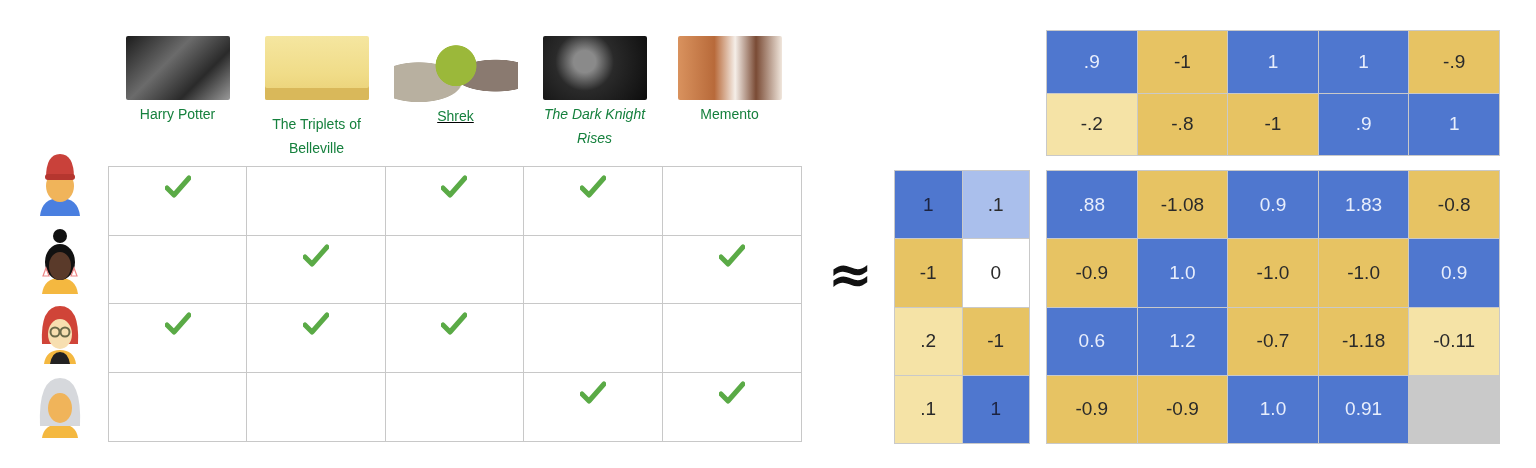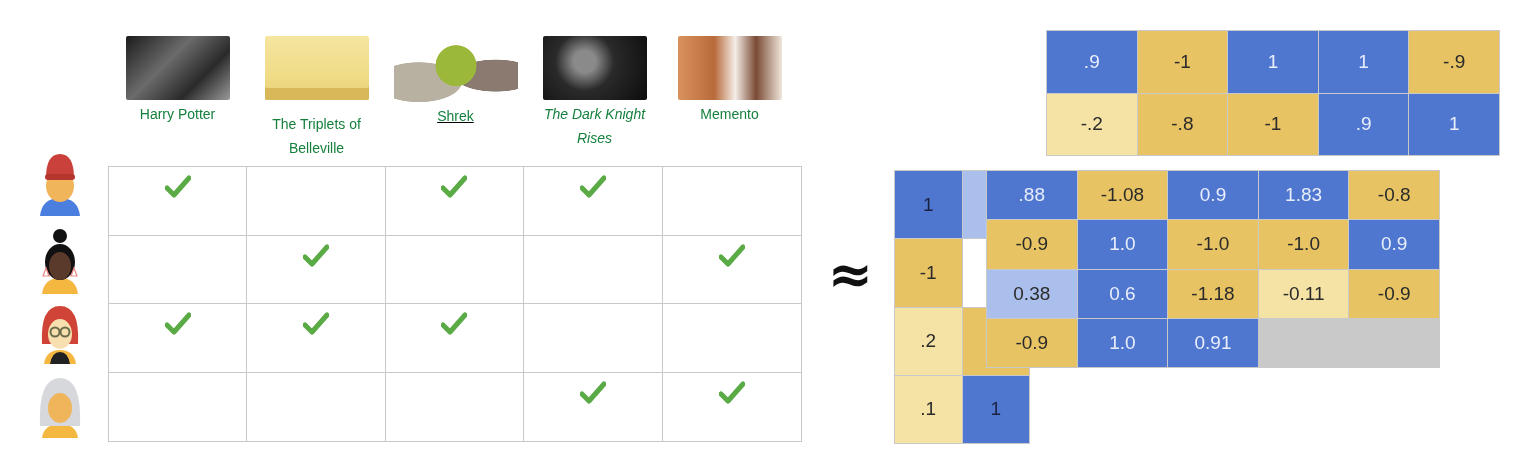--- a/index.html
+++ b/index.html
@@ -165,32 +165,33 @@
     <div class="mcell blue darktxt">1</div>
     <div class="mcell lblue">.1</div>
     <div class="mcell gold">-1</div>
     <div class="mcell white">0</div>
     <div class="mcell cream">.2</div>
     <div class="mcell gold">-1</div>
     <div class="mcell cream">.1</div>
     <div class="mcell blue darktxt">1</div>
   </div>
 
-<div class="mat" id="prodMat" style="left:986px;top:170px;width:454px;height:198px;grid-template-columns:repeat(5,1fr);grid-template-rows:repeat(4,1fr);">
+<div class="mat" id="prodMat" style="left:1046px;top:170px;width:454px;height:274px;grid-template-columns:repeat(5,1fr);grid-template-rows:repeat(4,1fr);">
     <div class="mcell blue">.88</div>
     <div class="mcell gold">-1.08</div>
     <div class="mcell blue">0.9</div>
     <div class="mcell blue">1.83</div>
     <div class="mcell gold">-0.8</div>
     <div class="mcell gold">-0.9</div>
     <div class="mcell blue">1.0</div>
     <div class="mcell gold">-1.0</div>
     <div class="mcell gold">-1.0</div>
     <div class="mcell blue">0.9</div>
-    <div class="mcell lblue">0.38</div>
     <div class="mcell blue">0.6</div>
+    <div class="mcell blue">1.2</div>
+    <div class="mcell gold">-0.7</div>
     <div class="mcell gold">-1.18</div>
     <div class="mcell cream">-0.11</div>
     <div class="mcell gold">-0.9</div>
     <div class="mcell gold">-0.9</div>
     <div class="mcell blue">1.0</div>
     <div class="mcell blue">0.91</div>
   </div>
 
 </body></html>

